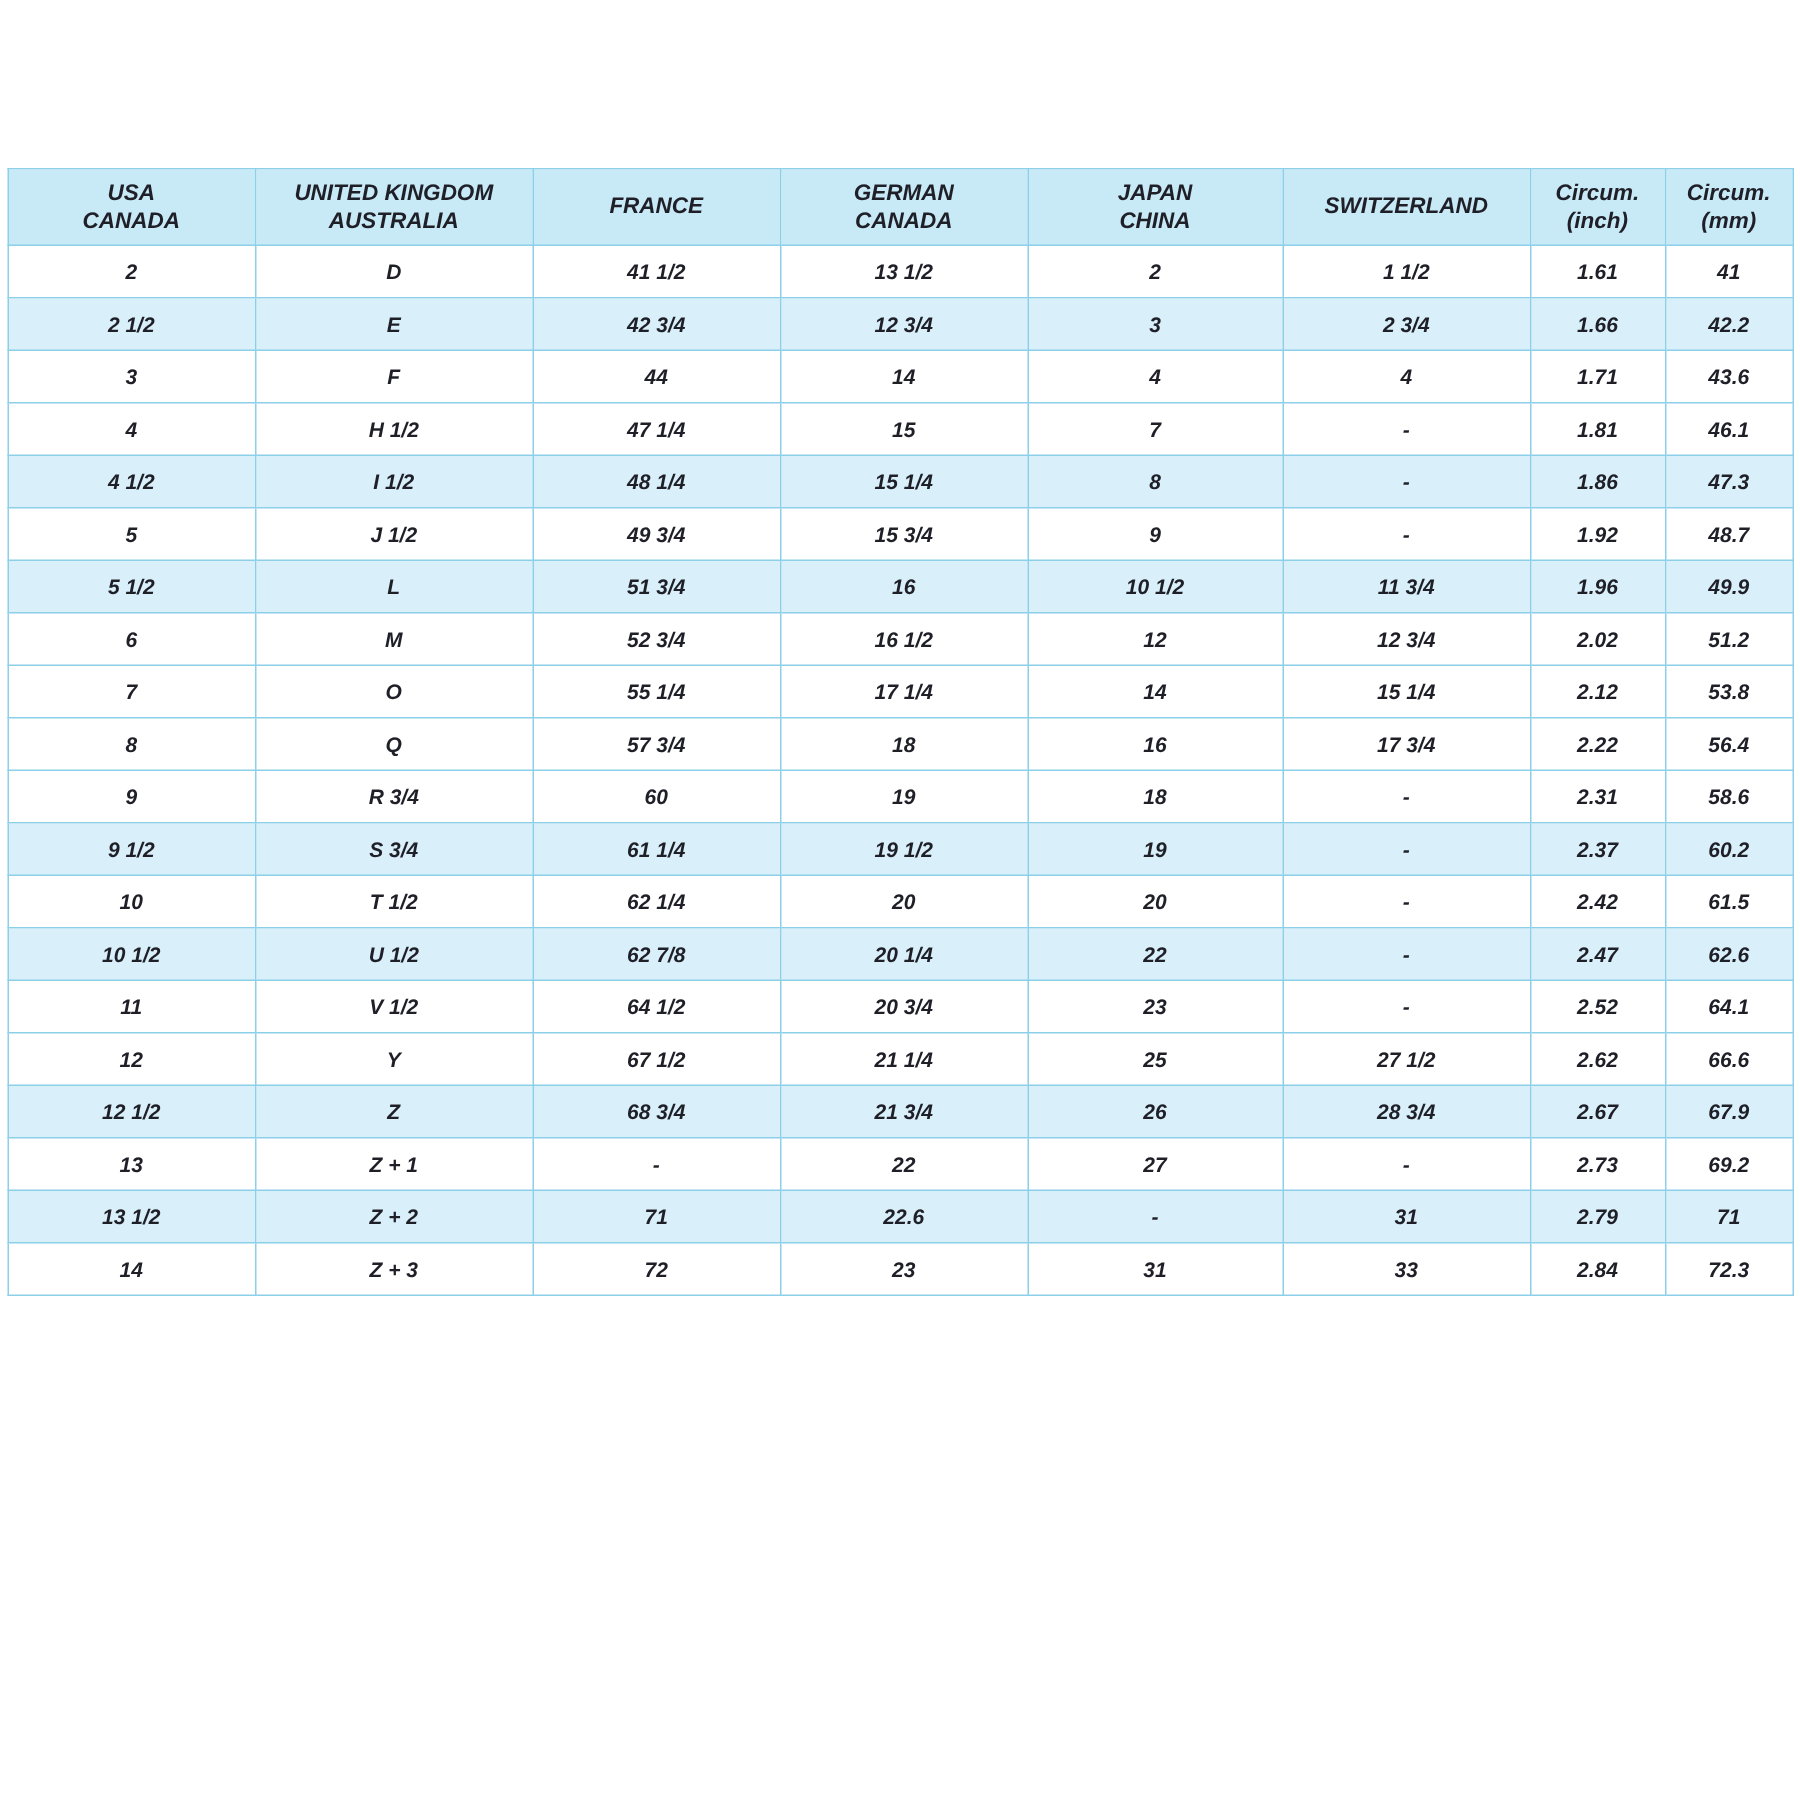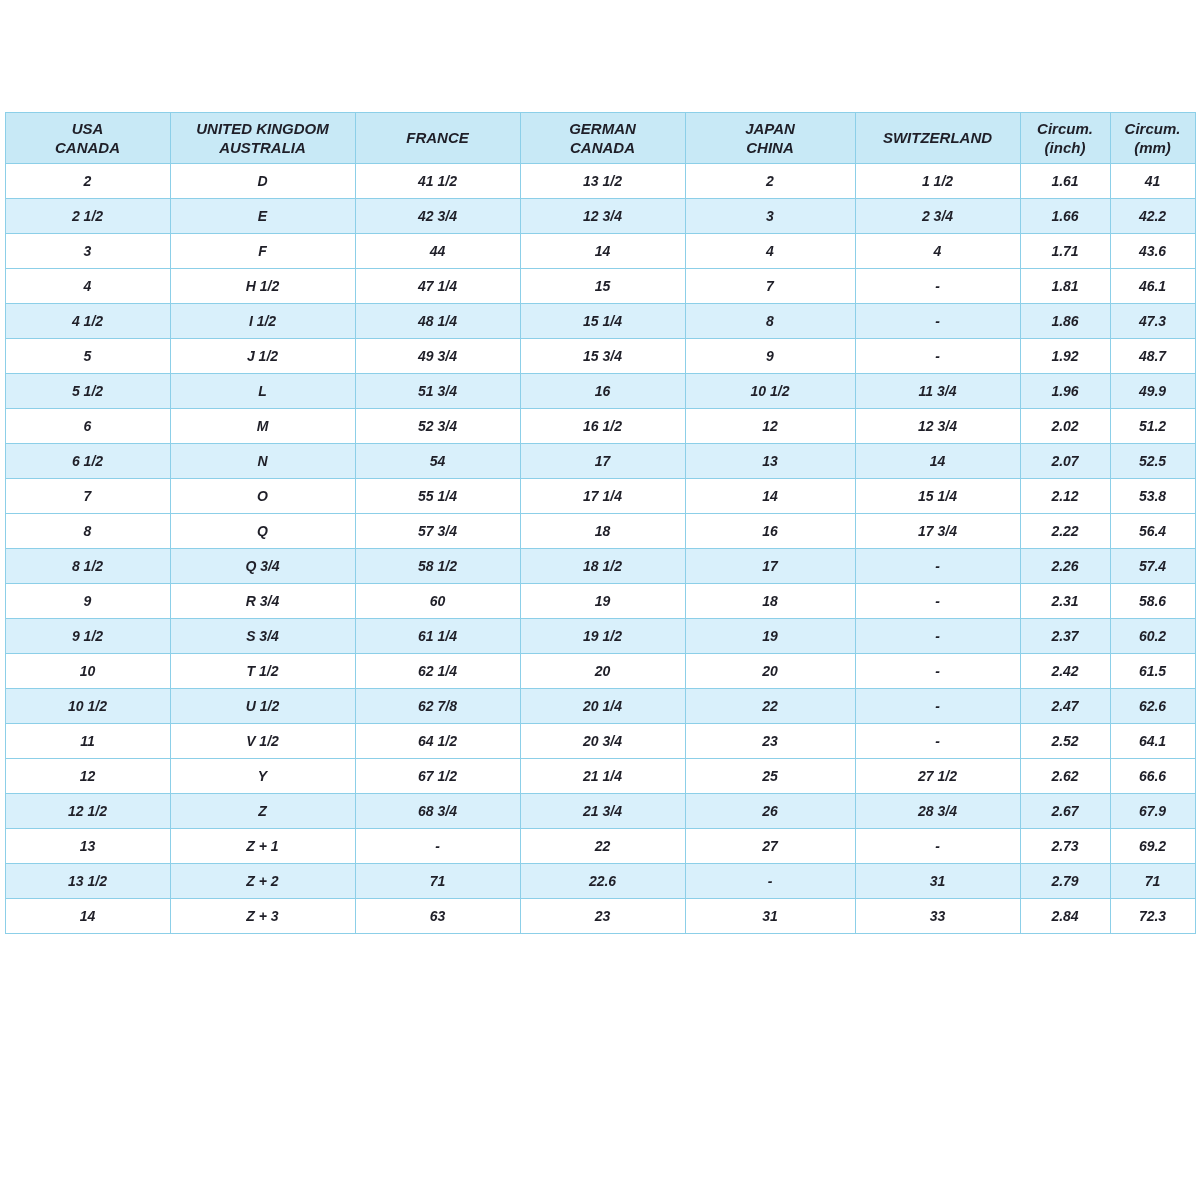--- a/index.html
+++ b/index.html
@@ -186,60 +186,40 @@
         <tr>
           <td>6</td>
           <td>M</td>
           <td>52 3/4</td>
           <td>16 1/2</td>
           <td>12</td>
           <td>12 3/4</td>
           <td>2.02</td>
           <td>51.2</td>
         </tr>
-        <tr class="alt">
-          <td>6 1/2</td>
-          <td>N</td>
-          <td>54</td>
-          <td>17</td>
-          <td>13</td>
-          <td>14</td>
-          <td>2.07</td>
-          <td>52.5</td>
-        </tr>
         <tr>
           <td>7</td>
           <td>O</td>
           <td>55 1/4</td>
           <td>17 1/4</td>
           <td>14</td>
           <td>15 1/4</td>
           <td>2.12</td>
           <td>53.8</td>
         </tr>
         <tr>
           <td>8</td>
           <td>Q</td>
           <td>57 3/4</td>
           <td>18</td>
           <td>16</td>
           <td>17 3/4</td>
           <td>2.22</td>
           <td>56.4</td>
         </tr>
-        <tr class="alt">
-          <td>8 1/2</td>
-          <td>Q 3/4</td>
-          <td>58 1/2</td>
-          <td>18 1/2</td>
-          <td>17</td>
-          <td>-</td>
-          <td>2.26</td>
-          <td>57.4</td>
-        </tr>
         <tr>
           <td>9</td>
           <td>R 3/4</td>
           <td>60</td>
           <td>19</td>
           <td>18</td>
           <td>-</td>
           <td>2.31</td>
           <td>58.6</td>
         </tr>
@@ -319,21 +299,21 @@
           <td>71</td>
           <td>22.6</td>
           <td>-</td>
           <td>31</td>
           <td>2.79</td>
           <td>71</td>
         </tr>
         <tr>
           <td>14</td>
           <td>Z + 3</td>
-          <td>63</td>
+          <td>72</td>
           <td>23</td>
           <td>31</td>
           <td>33</td>
           <td>2.84</td>
           <td>72.3</td>
         </tr>
       </tbody>
   </table>
 </div>
 

